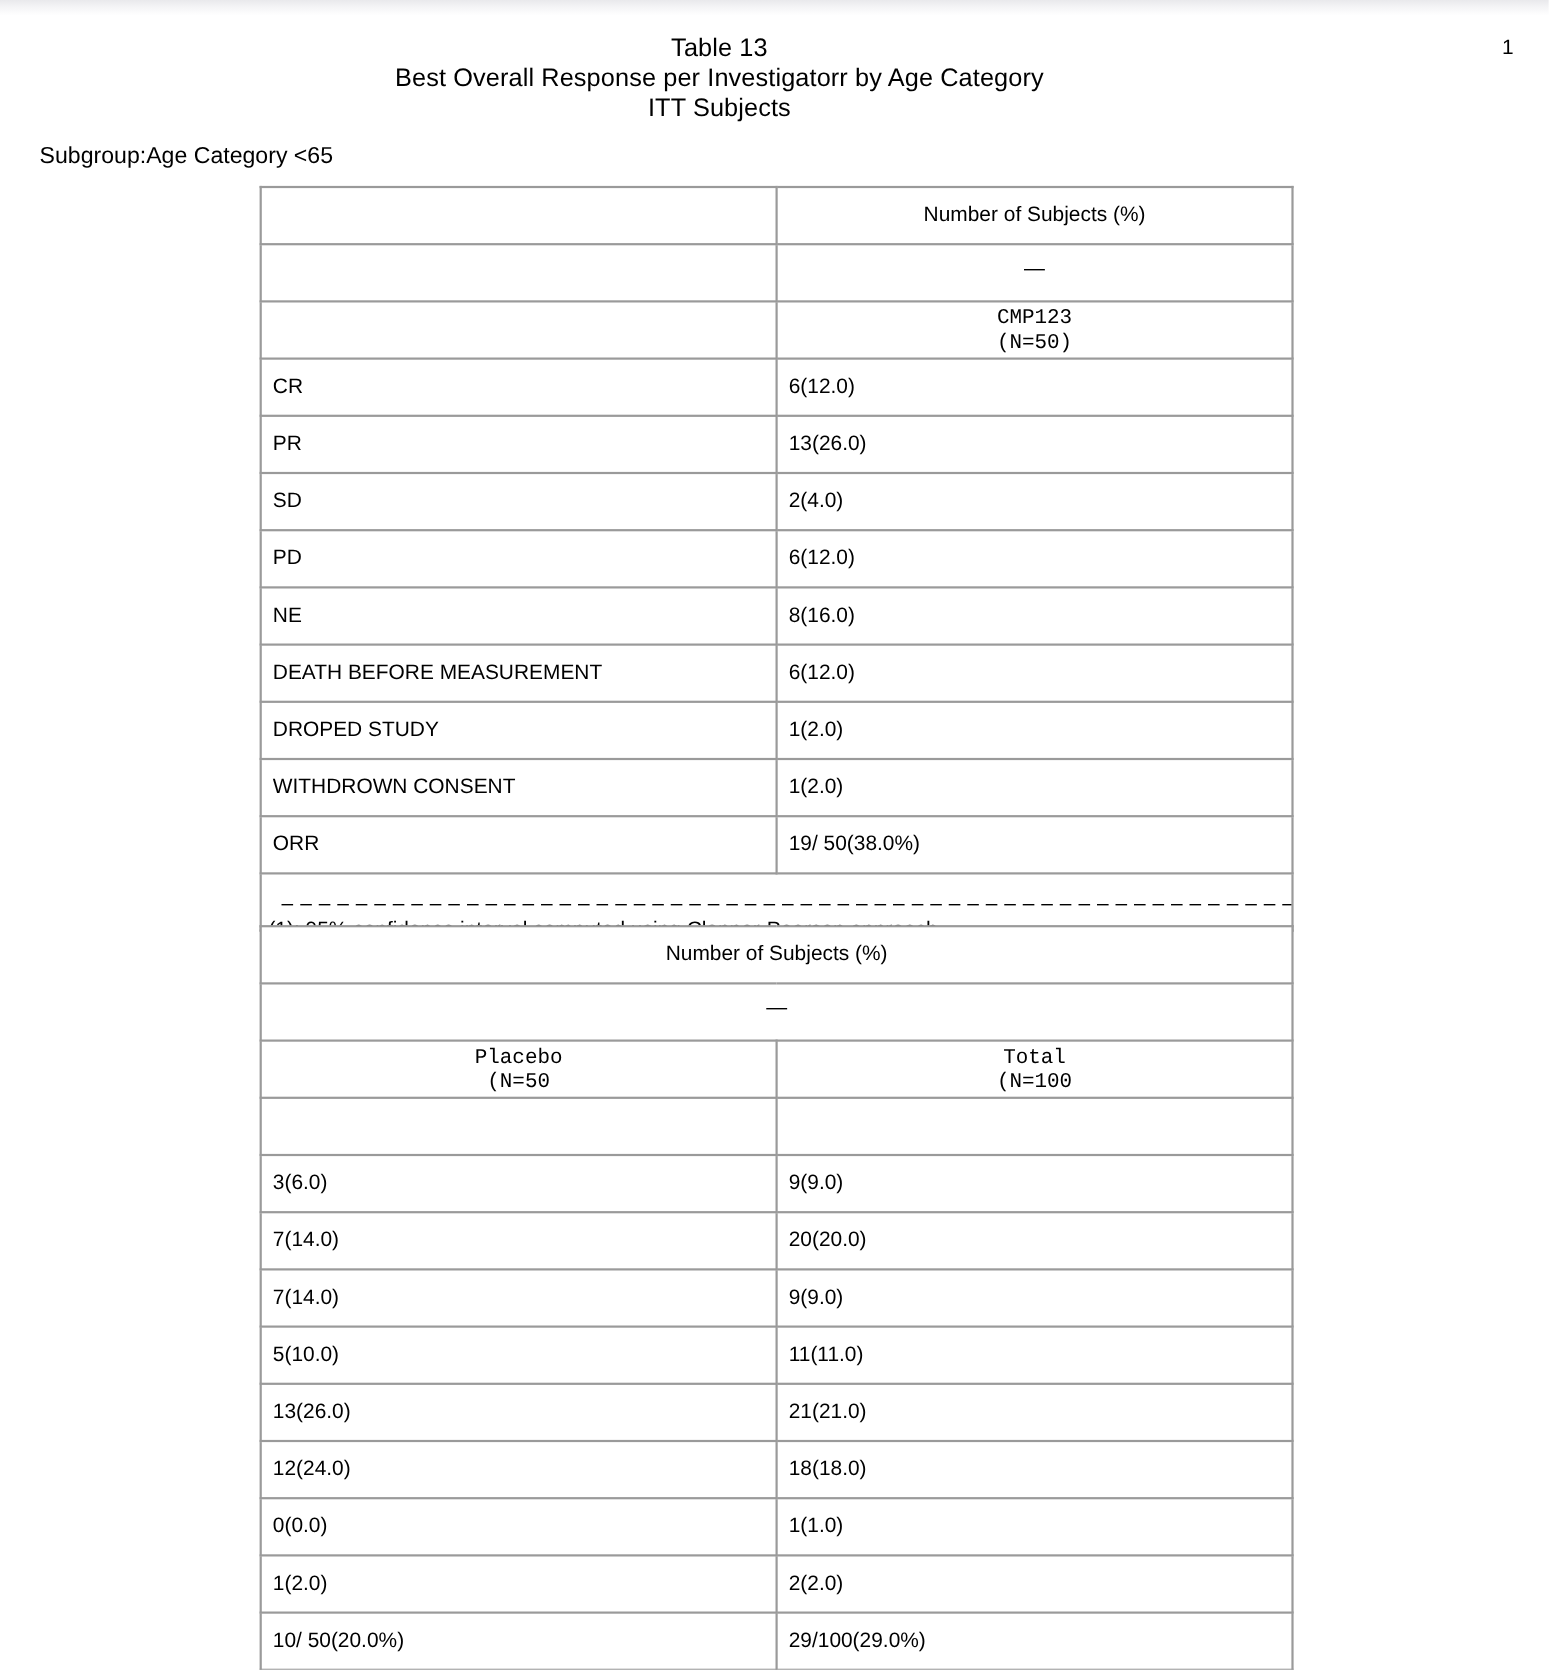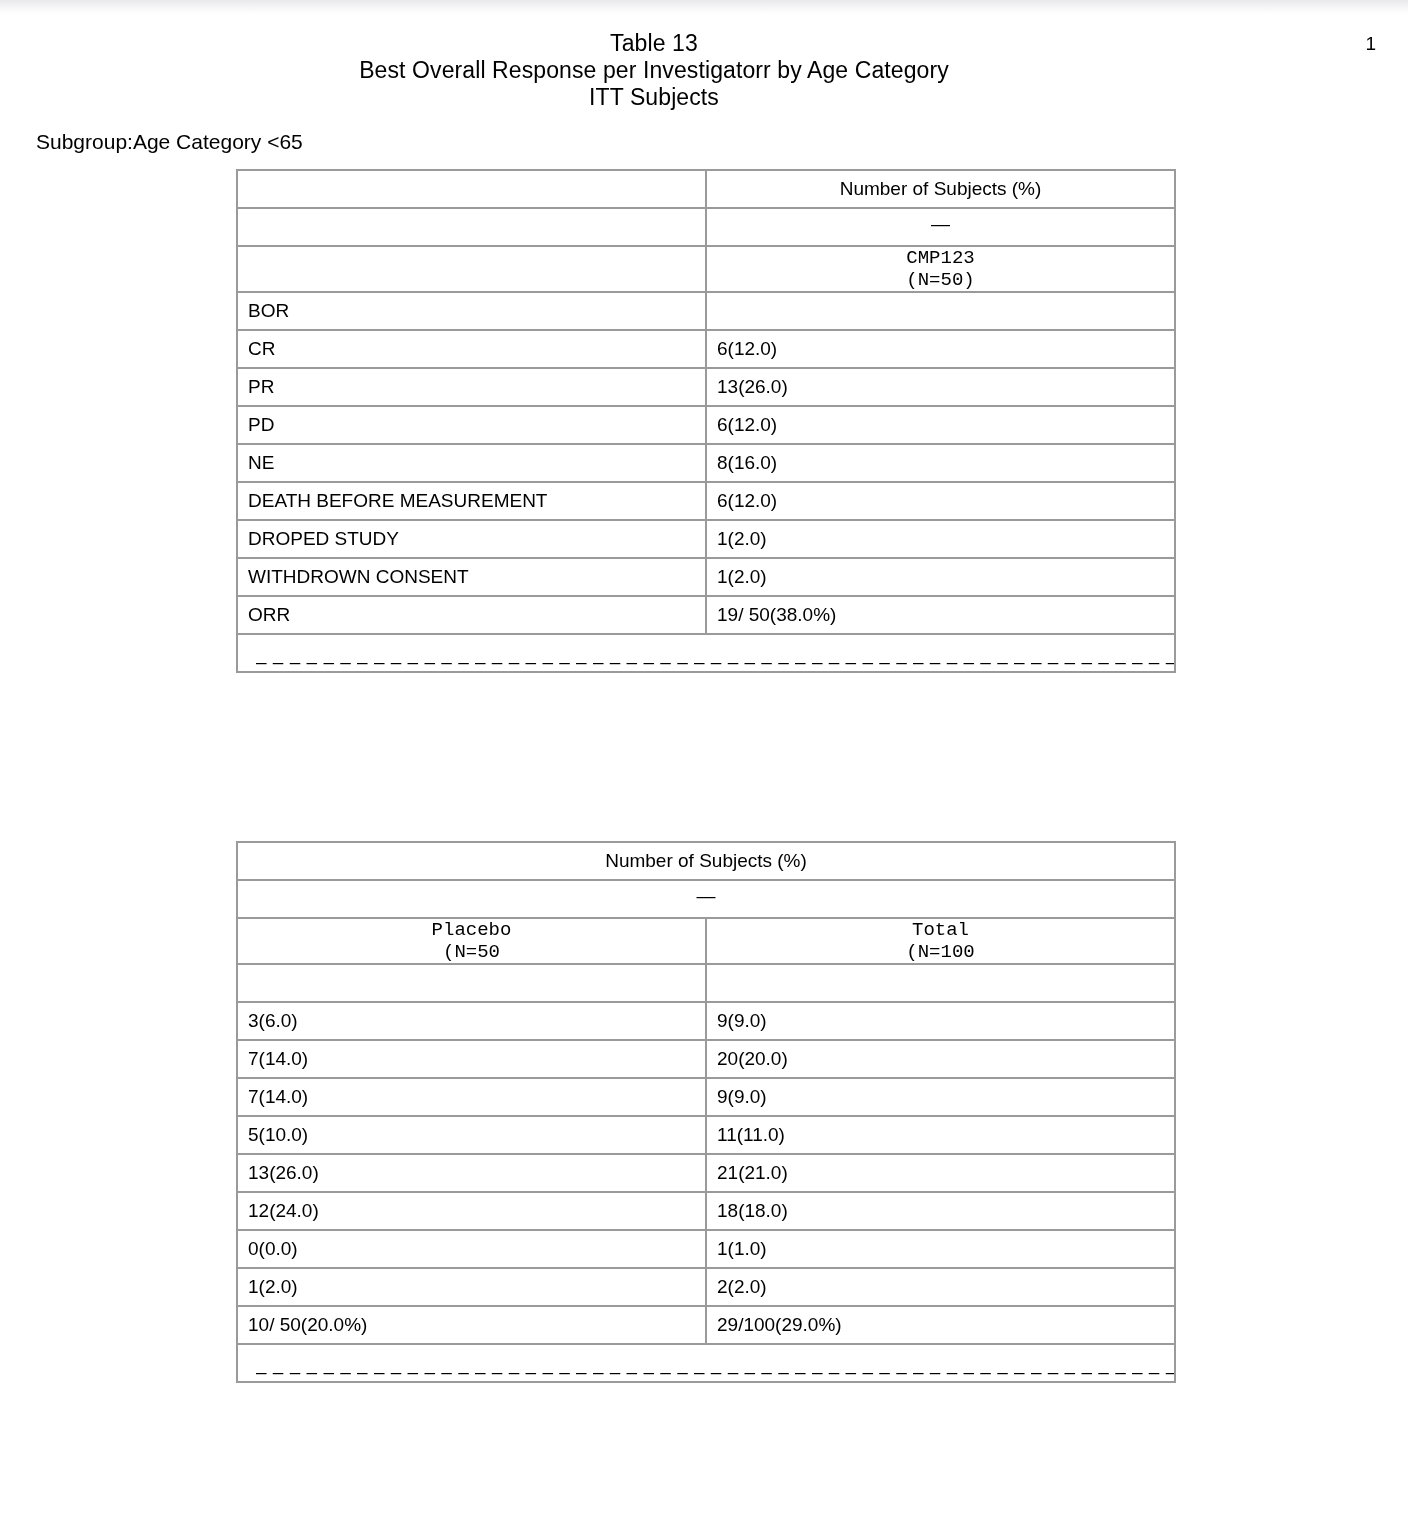--- a/index.html
+++ b/index.html
@@ -60,21 +60,21 @@
     table-layout: fixed;
     font-size: 19px;
   }
   #table-a { top: 169px; }
   #table-b { top: 841px; }
 
   .tbl td {
     border: 2px solid #9a9a9a;
     padding: 0 10px;
     vertical-align: middle;
-    height: 38px;
+    height: 52px;
     box-sizing: border-box;
     background: #fff;
   }
   col.c-left   { width: 469px; }
   col.c-right  { width: 469px; }
 
   .cell-center { text-align: center; }
   .cell-left   { text-align: left; }
   .indent      { padding-left: 24px; }
   .h-arm  { height: 58px; }
@@ -150,30 +150,30 @@
     </tr>
     <tr>
       <td class="cell-left h-arm"></td>
       <td class="cell-center h-arm">
         <span class="arm-name">CMP123</span>
         <span class="arm-n">(N=50)</span>
       </td>
     </tr>
 
     <tr>
-      <td class="cell-left">BOR</td>
-      <td class="cell-left"></td>
-    </tr>
-    <tr>
       <td class="cell-left">CR</td>
       <td class="cell-left">6(12.0)</td>
     </tr>
     <tr>
       <td class="cell-left">PR</td>
       <td class="cell-left">13(26.0)</td>
+    </tr>
+    <tr>
+      <td class="cell-left">SD</td>
+      <td class="cell-left">2(4.0)</td>
     </tr>
     <tr>
       <td class="cell-left">PD</td>
       <td class="cell-left">6(12.0)</td>
     </tr>
     <tr>
       <td class="cell-left">NE</td>
       <td class="cell-left">8(16.0)</td>
     </tr>
     <tr>

